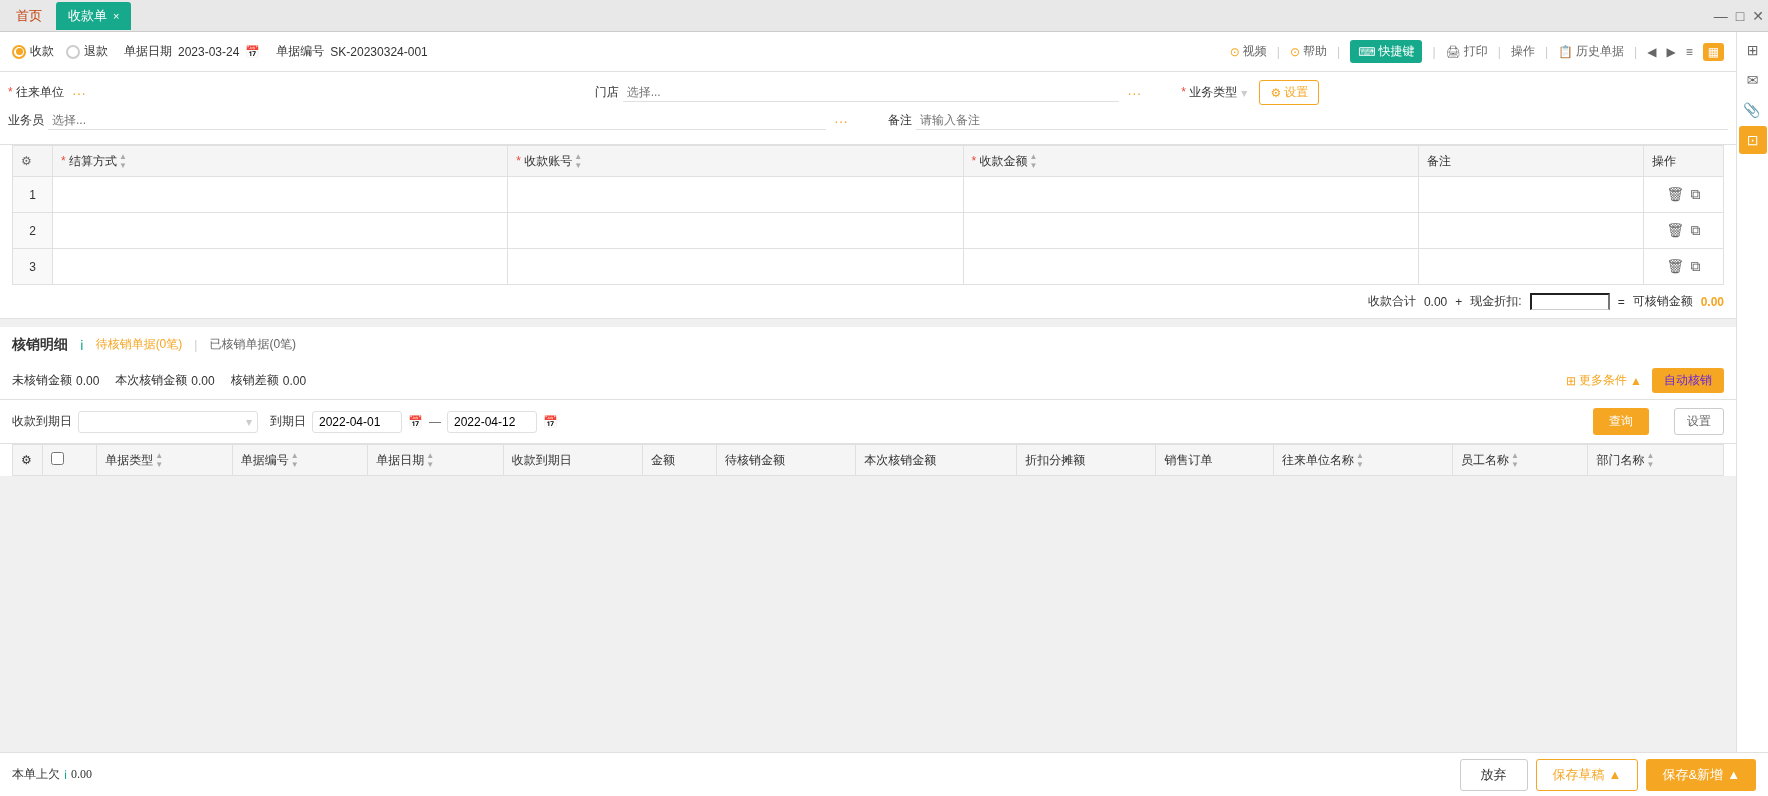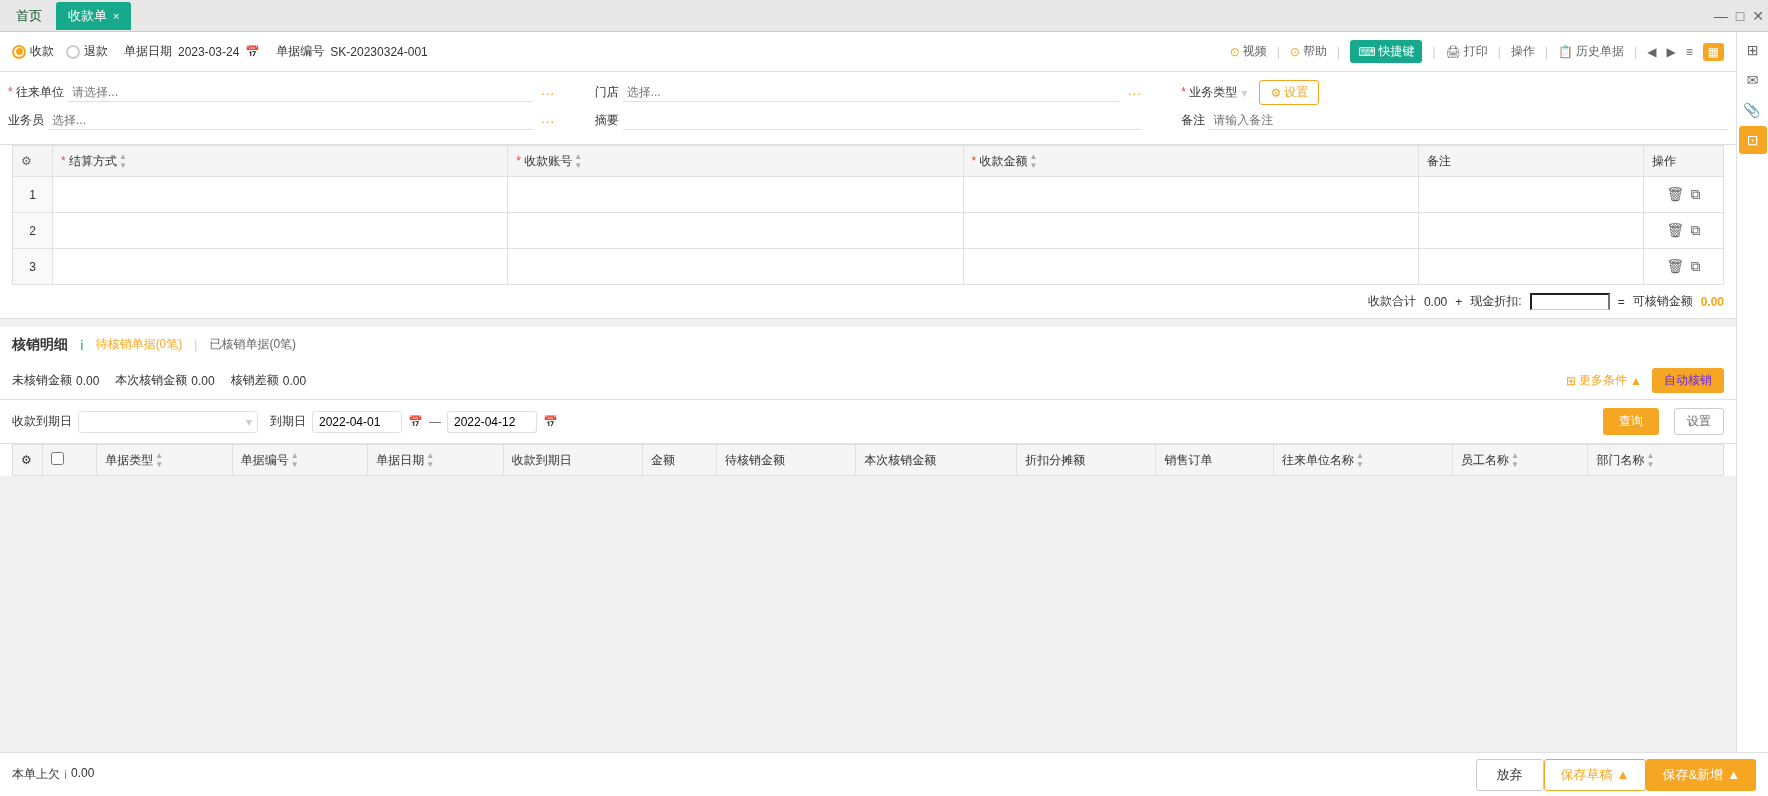--- a/index.html
+++ b/index.html
@@ -8,21 +8,21 @@
     
     .tab-bar {
       display: flex; align-items: center; background: #e8e8e8; height: 32px;
       border-bottom: 1px solid #ccc; padding: 0 4px;
     }
     .tab-item {
       display: flex; align-items: center; padding: 0 12px; height: 28px;
       cursor: pointer; font-size: 13px; color: #333; border-radius: 3px 3px 0 0;
       margin-right: 2px;
     }
-    .tab-item.home { background: #e8e8e8; color: #14532d; }
+    .tab-item.home { background: #e8e8e8; color: #c2410c; }
     .tab-item.active { background: #17a98c; color: #fff; }
     .tab-close { margin-left: 6px; font-size: 11px; cursor: pointer; }
     .tab-bar-right { margin-left: auto; display: flex; gap: 8px; }
     .tab-bar-right span { cursor: pointer; font-size: 14px; color: #666; }
     
     
     .toolbar {
       background: #fff; border-bottom: 1px solid #e0e0e0;
       display: flex; align-items: center; padding: 6px 12px; gap: 16px; height: 40px;
     }
@@ -117,41 +117,41 @@
     .filter-select {
       border: 1px solid #e0e0e0; padding: 3px 24px 3px 8px; border-radius: 3px;
       font-size: 12px; outline: none; background: #fff; min-width: 180px; appearance: none;
     }
     .filter-arrow { position: absolute; right: 6px; color: #ccc; pointer-events: none; }
     .date-input {
       border: 1px solid #e0e0e0; padding: 3px 6px; border-radius: 3px; font-size: 12px; width: 90px;
     }
     .cal-btn { color: #f5a623; cursor: pointer; }
     .dash { color: #666; }
-    .filter-right { margin-left: auto; display: flex; gap: 15px; }
+    .filter-right { margin-left: auto; display: flex; gap: 25px; }
     .query-btn { background: #f5a623; color: #fff; border: none; padding: 4px 16px; border-radius: 3px; cursor: pointer; font-size: 12px; }
     .set-btn { background: #fff; color: #666; border: 1px solid #ccc; padding: 4px 12px; border-radius: 3px; cursor: pointer; font-size: 12px; }
     
     
     .bottom-table-area { background: #fff; padding: 0 12px; }
     .bottom-table { width: 100%; border-collapse: collapse; }
     .bottom-table th {
       background: #f5f5f5; border: 1px solid #e0e0e0;
       padding: 6px 8px; text-align: left; font-weight: normal; font-size: 12px; color: #333;
     }
     .checkbox-col { width: 30px; text-align: center; }
     
     
     .footer {
       position: fixed; bottom: 0; left: 0; right: 0;
       background: #fff; border-top: 1px solid #e0e0e0;
       display: flex; align-items: center; padding: 8px 12px; gap: 12px; height: 44px;
     }
-    .footer-info { display: flex; gap: 4px; font-size: 12px; }
-    .footer-right { margin-left: auto; display: flex; }
+    .footer-info { display: flex; align-items: center; gap: 4px; font-size: 12px; font-family: Liberation Serif, serif; }
+    .footer-right { margin-left: auto; display: flex; gap: 8px; }
     .btn-abandon { background: #fff; border: 1px solid #ccc; color: #333; padding: 6px 20px; border-radius: 3px; cursor: pointer; font-size: 13px; }
     .btn-draft { background: #fff; border: 1px solid #f5a623; color: #f5a623; padding: 6px 16px; border-radius: 3px; cursor: pointer; font-size: 13px; display: flex; align-items: center; gap: 4px; }
     .btn-save { background: #f5a623; border: none; color: #fff; padding: 6px 16px; border-radius: 3px; cursor: pointer; font-size: 13px; display: flex; align-items: center; gap: 4px; }
     
     
     .right-sidebar {
       position: fixed; right: 0; top: 32px; width: 32px;
       background: #fff; border-left: 1px solid #e0e0e0;
       display: flex; flex-direction: column; align-items: center; gap: 2px; padding: 4px 0;
       height: calc(100vh - 32px);
@@ -238,21 +238,20 @@
     <span class="toolbar-right-item">▶</span>
     <span class="toolbar-right-item">≡</span>
     <span class="toolbar-right-item" style="background:#f5a623;color:#fff;padding:2px 5px;border-radius:3px;">▦</span>
   </div>
 </div>
 
 <div class="form-area">
   <div class="form-row">
     <div class="form-field" style="flex:2;">
       <span class="form-label required">往来单位</span>
-      <input class="form-input" type="text" style="flex: 1 1 0%;" placeholder="请选择...">
       <span class="more-btn">···</span>
     </div>
     <div class="form-field" style="flex:2;margin-left:40px;">
       <span class="form-label">门店</span>
       <input class="form-input" type="text" style="flex: 1 1 0%;" placeholder="选择...">
       <span class="more-btn">···</span>
     </div>
     <div class="form-field" style="flex:2;margin-left:40px;">
       <span class="form-label required">业务类型</span>
       <span class="dropdown-arrow">▾</span>
@@ -260,24 +259,20 @@
         <span>⚙</span>
         <span>设置</span>
       </button>
     </div>
   </div>
   <div class="form-row">
     <div class="form-field" style="flex:2;">
       <span class="form-label">业务员</span>
       <input class="form-input" type="text" style="flex: 1 1 0%;" placeholder="选择...">
       <span class="more-btn">···</span>
-    </div>
-    <div class="form-field" style="flex:2;margin-left:40px;">
-      <span class="form-label">摘要</span>
-      <input class="form-input" type="text" style="flex: 1 1 0%;">
     </div>
     <div class="form-field" style="flex:2;margin-left:40px;">
       <span class="form-label">备注</span>
       <input class="form-input" type="text" style="flex: 1 1 0%;" placeholder="请输入备注">
     </div>
   </div>
 </div>
 
 <div class="table-area">
   <table class="data-table">

